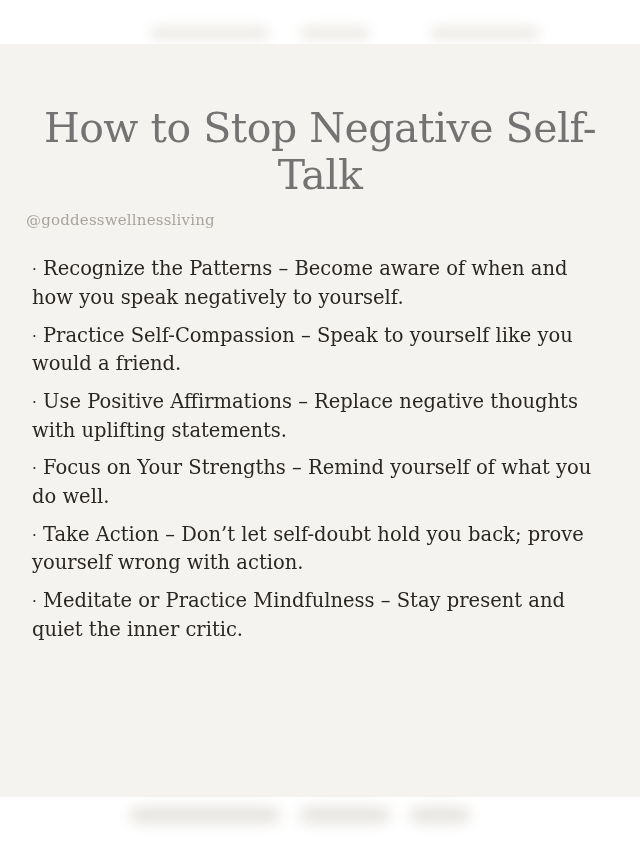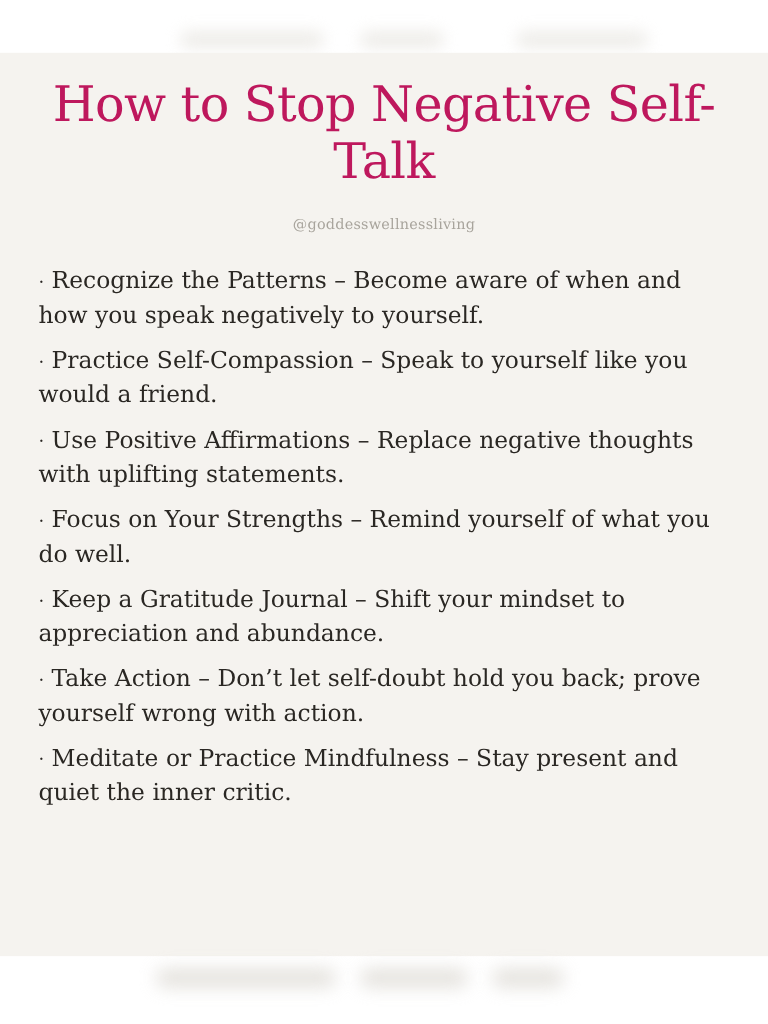--- a/index.html
+++ b/index.html
@@ -58,35 +58,34 @@
   .card {
     position: absolute;
     top: 44px; left: 0;
     width: 640px;
     height: 753px;
     background: #f5f3ef;
     padding: 0 26px;
   }
 
   .title {
-    margin-top: 20px;
+    margin-top: 61px;
     text-align: center;
     font-family: "DejaVu Serif", serif;
     font-weight: 400;
     font-size: 41px;
     letter-spacing: -0.5px;
-    color: #be185d;
+    color: #737373;
     line-height: 1.15;
   }
 
   .handle {
-    margin-top: 22px;
-    text-align: center;
+    margin-top: 12px;
     font-family: "DejaVu Serif", serif;
-    font-size: 12px;
+    font-size: 15px;
     color: #a8a49c;
     letter-spacing: .2px;
   }
 
   .tips {
     margin-top: 26px;
     list-style: none;
   }
   .tip {
     text-align: left;
@@ -116,21 +115,20 @@
 
   <div class="card">
     <h1 class="title">How to Stop Negative Self-Talk</h1>
     <div class="handle">@goddesswellnessliving</div>
 
     <ul class="tips">
       <li class="tip"><span class="bullet">·</span> <span>Recognize the Patterns – Become aware of when and how you speak negatively to yourself.</span></li>
       <li class="tip"><span class="bullet">·</span> <span>Practice Self-Compassion – Speak to yourself like you would a friend.</span></li>
       <li class="tip"><span class="bullet">·</span> <span>Use Positive Affirmations – Replace negative thoughts with uplifting statements.</span></li>
       <li class="tip"><span class="bullet">·</span> <span>Focus on Your Strengths – Remind yourself of what you do well.</span></li>
-      <li class="tip"><span class="bullet">·</span> <span>Keep a Gratitude Journal – Shift your mindset to appreciation and abundance.</span></li>
       <li class="tip"><span class="bullet">·</span> <span>Take Action – Don’t let self-doubt hold you back; prove yourself wrong with action.</span></li>
       <li class="tip"><span class="bullet">·</span> <span>Meditate or Practice Mindfulness – Stay present and quiet the inner critic.</span></li>
     </ul>
   </div>
 
   <div class="strip-bottom">
     <div class="ghost h1"></div>
     <div class="ghost h2"></div>
     <div class="ghost h3"></div>
   </div>

